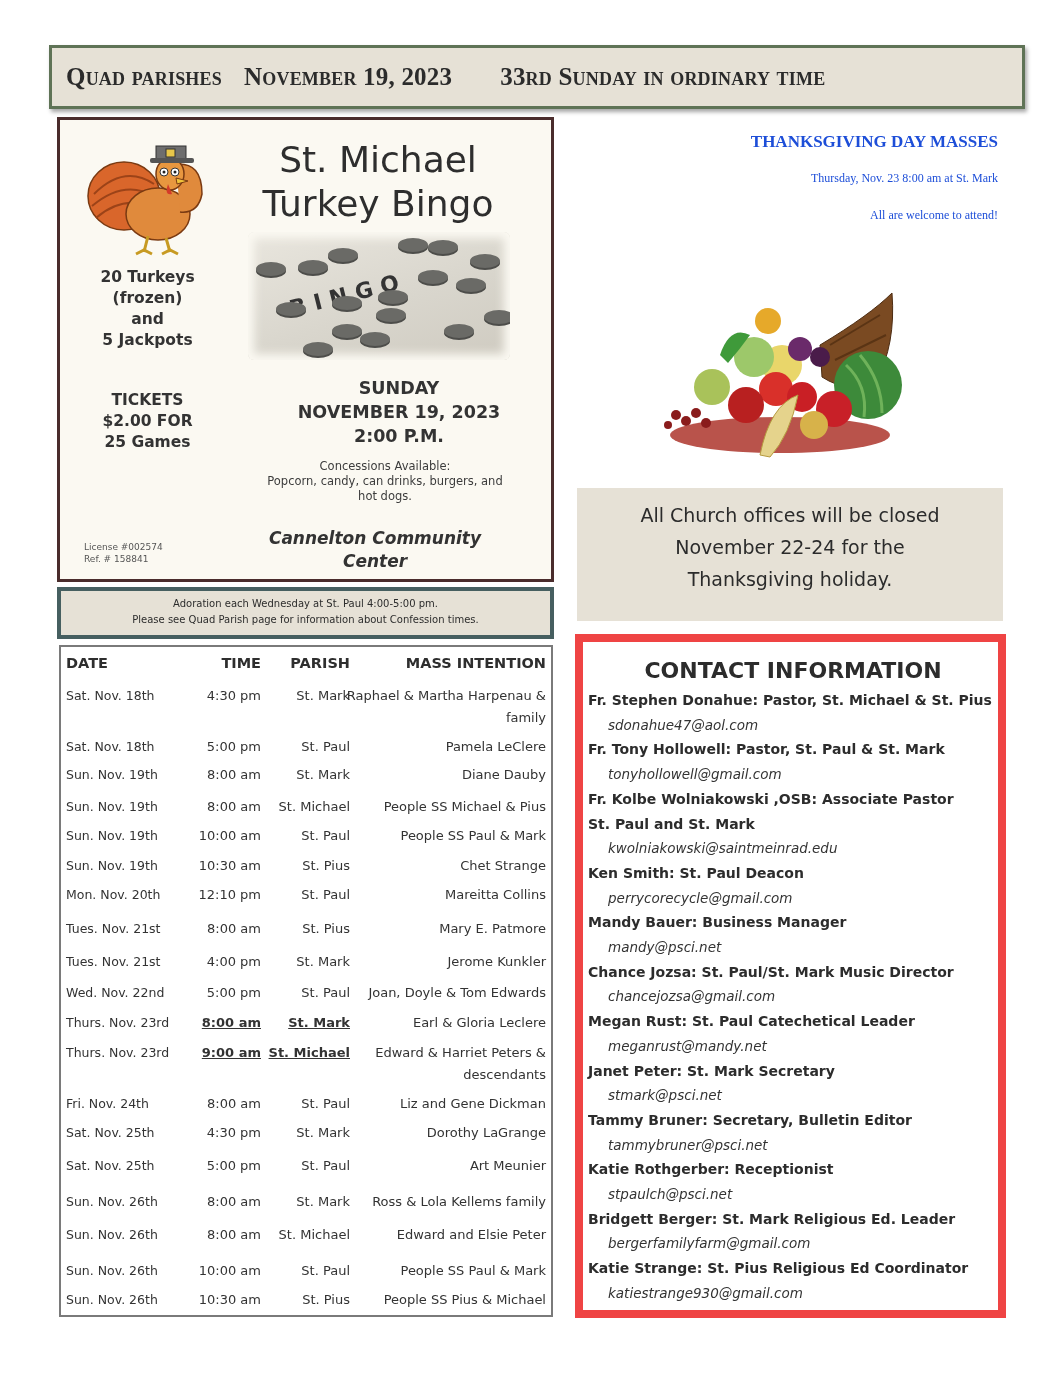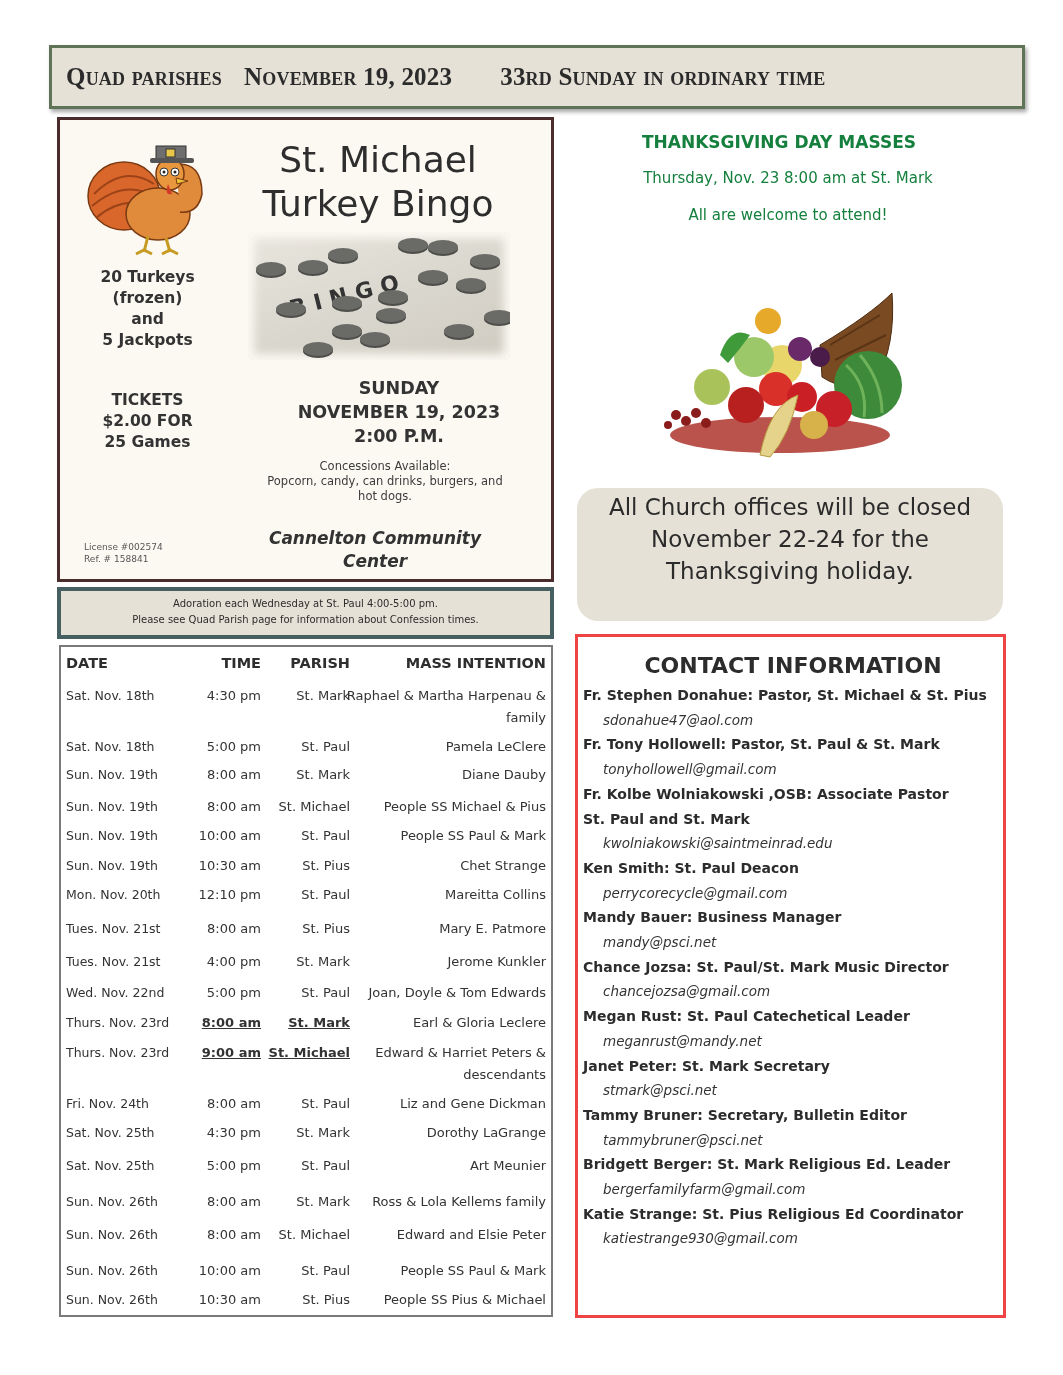--- a/index.html
+++ b/index.html
@@ -83,38 +83,38 @@
     .c-time { right: 290px; text-align: right; }
     .c-parish { right: 201px; text-align: right; }
     .c-intent { right: 5px; text-align: right; }
     .srow { position: absolute; left: 0; width: 100%; font-size: 13px; line-height: 22px; color: #333; }
     .srow .c-date { font-size: 12.5px; }
     .srow .c-intent { white-space: normal; width: 200px; }
     .u { text-decoration: underline; font-weight: bold; }
 
     
     .tg {
-      position: absolute; left: 578px; top: 130px; width: 420px; text-align: center; color: #15803d;
+      position: absolute; left: 578px; top: 130px; width: 420px; text-align: right; color: #1d4ed8; font-family: Liberation Serif, serif;
     }
     .tg .tg-title { font-weight: bold; font-size: 17px; line-height: 24px; margin-left: -18px; }
-    .tg .tg-line { font-size: 15px; line-height: 37px; }
+    .tg .tg-line { font-size: 12px; line-height: 37px; }
     .tg .tg-line.l1 { margin-top: 6px; }
 
     .cornucopia { position: absolute; left: 650px; top: 285px; width: 260px; height: 180px; }
 
     
     .closed {
       position: absolute; left: 577px; top: 488px; width: 426px; height: 133px;
-      background: #e6e1d6; text-align: center; font-size: 23px; line-height: 32px; padding-top: 3px; color: #2b2b2b; border-radius: 21px;
+      background: #e6e1d6; text-align: center; font-size: 19px; line-height: 32px; padding-top: 11px; color: #2b2b2b;
     }
 
     
     .contact {
       position: absolute; left: 575px; top: 634px; width: 431px; height: 684px;
-      border: 3px solid #ef4444; background: #fff; padding: 14px 0 0 5px;
+      border: 8px solid #ef4444; background: #fff; padding: 14px 0 0 5px;
     }
     .contact .c-title { text-align: center; font-weight: bold; font-size: 22px; line-height: 30px; color: #2c2c2c; margin-bottom: 2px; }
     .contact .c-name { font-weight: bold; font-size: 14px; line-height: 24.7px; color: #2c2c2c; white-space: nowrap; }
     .contact .c-email { font-style: italic; font-size: 13.5px; line-height: 24.7px; padding-left: 20px; color: #333; }
   </style>
 </head>
 <body>
 
 <div class="header">
   <span>Quad parishes</span>
@@ -408,20 +408,24 @@
       </div>
       <div>
         <div class="c-name">Janet Peter: St. Mark Secretary</div>
         <div class="c-email">stmark@psci.net</div>
       </div>
       <div>
         <div class="c-name">Tammy Bruner: Secretary, Bulletin Editor</div>
         <div class="c-email">tammybruner@psci.net</div>
       </div>
       <div>
+        <div class="c-name">Katie Rothgerber: Receptionist</div>
+        <div class="c-email">stpaulch@psci.net</div>
+      </div>
+      <div>
         <div class="c-name">Bridgett Berger: St. Mark Religious Ed. Leader</div>
         <div class="c-email">bergerfamilyfarm@gmail.com</div>
       </div>
       <div>
         <div class="c-name">Katie Strange: St. Pius Religious Ed Coordinator</div>
         <div class="c-email">katiestrange930@gmail.com</div>
       </div>
     </div>
 </div>
 

